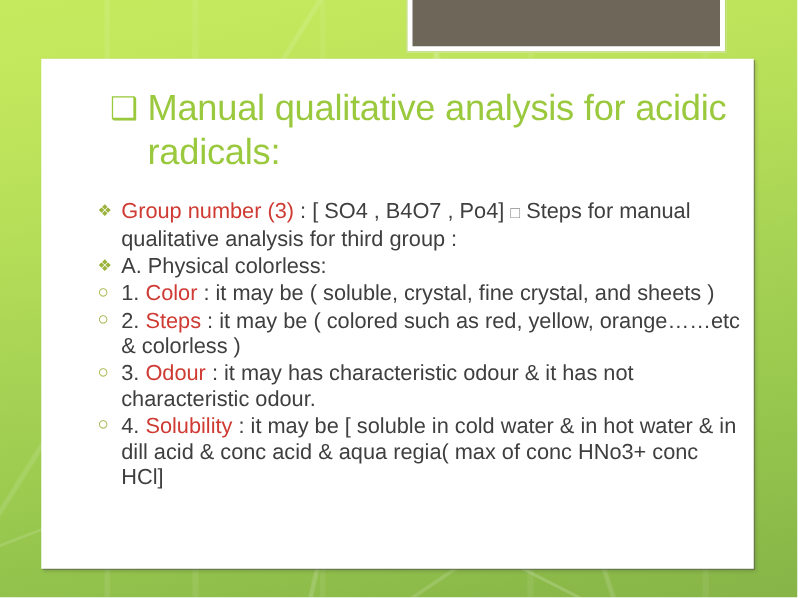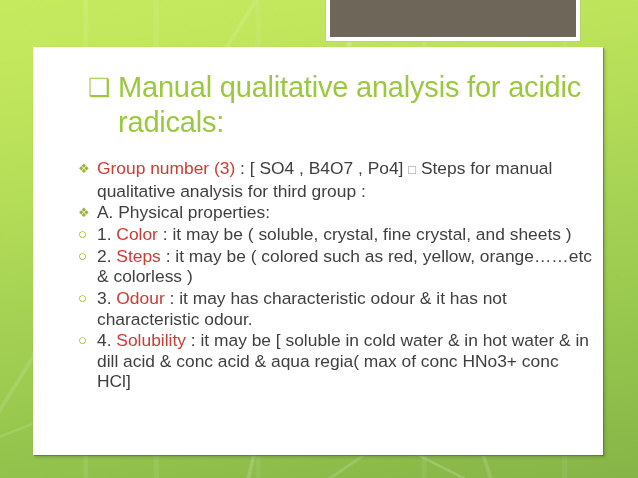--- a/index.html
+++ b/index.html
@@ -96,21 +96,21 @@
 
   <div class="body">
 
     <div class="row">
       <span class="bul">❖</span>
       <span class="txt"><span class="r">Group number (3)</span><span> : [ SO4 , B4O7 , Po4] </span><span class="sq">□</span><span> Steps for manual qualitative analysis for third group :</span></span>
     </div>
 
     <div class="row">
       <span class="bul">❖</span>
-      <span class="txt"><span>A. Physical properties:</span></span>
+      <span class="txt"><span>A. Physical colorless:</span></span>
     </div>
 
     <div class="row">
       <span class="bul ring">○</span>
       <span class="txt"><span>1. </span><span class="r">Color</span><span> : it may be ( soluble, crystal, fine crystal, and sheets )</span></span>
     </div>
 
     <div class="row">
       <span class="bul ring">○</span>
       <span class="txt"><span> 2. </span><span class="r">Steps</span><span> : it may be ( colored such as red, yellow, orange……etc &amp; colorless )</span></span>

